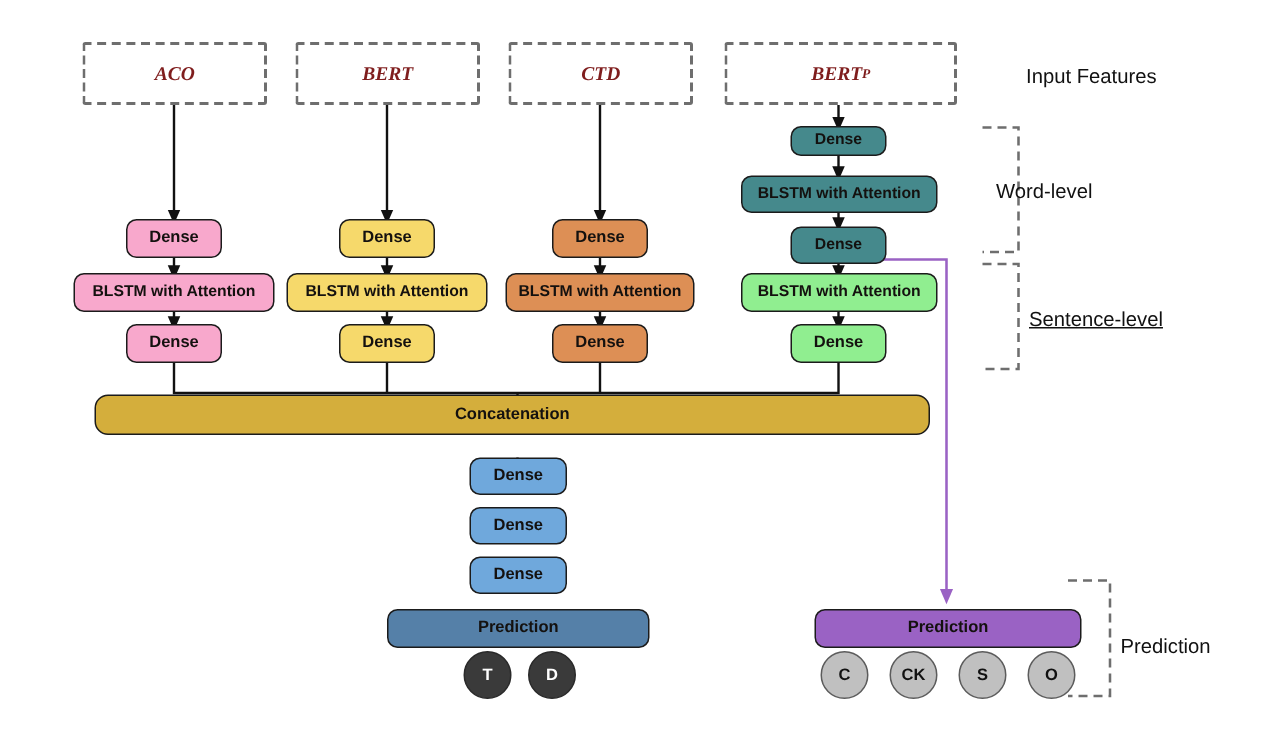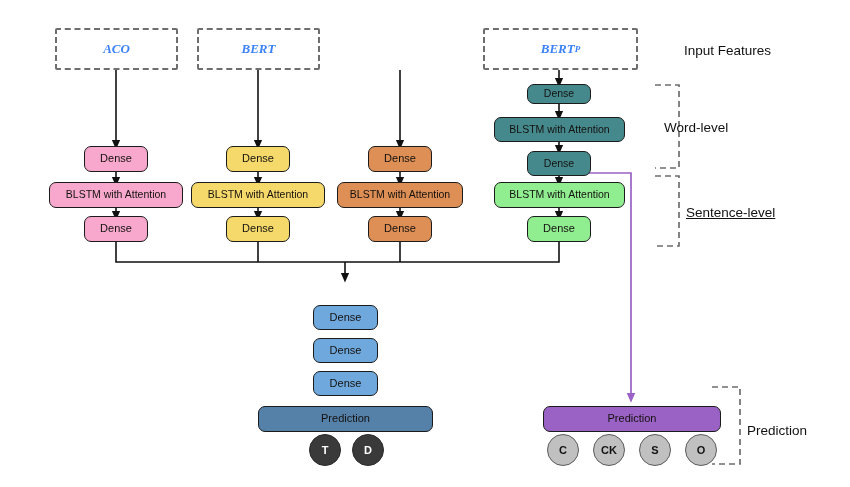--- a/index.html
+++ b/index.html
@@ -4,25 +4,25 @@
 <style>
   html,body{margin:0;padding:0;background:#ffffff;}
   body{width:850px;height:487px;overflow:hidden;
        font-family:"Liberation Sans","DejaVu Sans",sans-serif;}
   #stage{position:relative;width:850px;height:487px;background:#fff;}
 
   svg.wires{position:absolute;left:0;top:0;width:850px;height:487px;pointer-events:none;}
 
   .node{position:absolute;box-sizing:border-box;display:flex;align-items:center;
         justify-content:center;border:1.6px solid #1b1b1b;border-radius:7px;
-        font-weight:normal;color:#14110f;text-align:center;line-height:1.05;}
+        font-weight:bold;color:#14110f;text-align:center;line-height:1.05;}
 
   .inbox{position:absolute;box-sizing:border-box;display:flex;align-items:center;
          justify-content:center;border:2px dashed #6e6e6e;border-radius:2px;
-         background:#fff;font-style:italic;font-weight:bold;color:#3b82f6;
+         background:#fff;font-style:italic;font-weight:bold;color:#7f1d1d;
          font-family:"Liberation Serif","DejaVu Serif",serif;font-size:13px;}
   .inbox sub{font-size:9px;font-style:italic;vertical-align:-0.25em;}
 
   .circ{position:absolute;box-sizing:border-box;border-radius:50%;
         display:flex;align-items:center;justify-content:center;
         border:1.6px solid #1b1b1b;font-weight:bold;font-size:11px;}
   .circ.dark{background:#3a3a3a;color:#fff;border-color:#2a2a2a;}
   .circ.grey{background:#c0c0c0;color:#111;border-color:#5c5c5c;}
 
   .sidelabel{position:absolute;font-size:13.5px;color:#111;white-space:nowrap;text-align:right;}
@@ -83,20 +83,23 @@
       <polyline points="712,387 740,387 740,464 712,464"></polyline>
     </g>
   </svg>
 
   <div class="inbox" style="left:55px;top:28px;width:123px;height:42px;">
     <span>ACO</span>
   </div>
   <div class="inbox" style="left:197px;top:28px;width:123px;height:42px;">
     <span>BERT</span>
   </div>
+  <div class="inbox" style="left:339px;top:28px;width:123px;height:42px;">
+    <span>CTD</span>
+  </div>
   <div class="inbox" style="left:483px;top:28px;width:155px;height:42px;">
     <span>BERT</span>
       <sub>P</sub>
   </div>
 
   <div class="node" style="left:84px;top:146px;width:64px;height:26px;background:#F8A8CC;font-size:11px;">
     <span>Dense</span>
   </div>
   <div class="node" style="left:49px;top:182px;width:134px;height:26px;background:#F8A8CC;font-size:10.5px;">
     <span>BLSTM with Attention</span>
@@ -134,20 +137,23 @@
   <div class="node" style="left:527px;top:151px;width:64px;height:25px;background:#45898C;font-size:10.5px;">
     <span>Dense</span>
   </div>
   <div class="node" style="left:494px;top:182px;width:131px;height:26px;background:#90EE90;font-size:10.5px;">
     <span>BLSTM with Attention</span>
   </div>
   <div class="node" style="left:527px;top:216px;width:64px;height:26px;background:#90EE90;font-size:11px;">
     <span>Dense</span>
   </div>
 
+  <div class="node" style="left:63px;top:263px;width:557px;height:27px;background:#D4AE3C;font-size:11px;border-radius:9px;">
+    <span>Concatenation</span>
+  </div>
 
   <div class="node" style="left:313px;top:305px;width:65px;height:25px;background:#6FA8DC;font-size:11px;">
     <span>Dense</span>
   </div>
   <div class="node" style="left:313px;top:338px;width:65px;height:25px;background:#6FA8DC;font-size:11px;">
     <span>Dense</span>
   </div>
   <div class="node" style="left:313px;top:371px;width:65px;height:25px;background:#6FA8DC;font-size:11px;">
     <span>Dense</span>
   </div>

